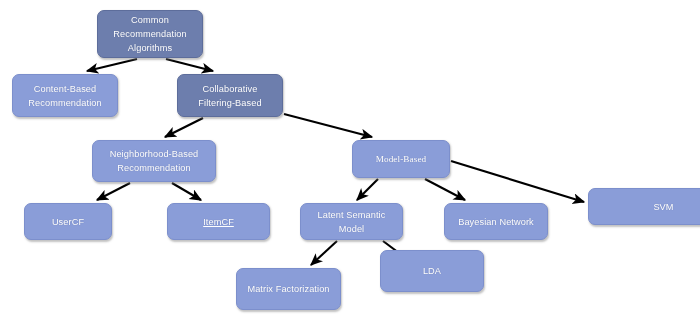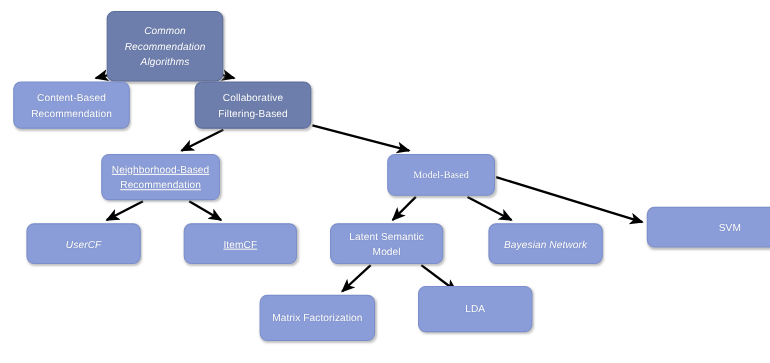--- a/index.html
+++ b/index.html
@@ -79,51 +79,51 @@
         <line x1="172" y1="183" x2="201" y2="200" stroke="#000000" stroke-width="2.1" marker-end="url(#arrowhead)"></line>
         <line x1="378" y1="179" x2="357" y2="200" stroke="#000000" stroke-width="2.1" marker-end="url(#arrowhead)"></line>
         <line x1="425" y1="179" x2="465" y2="200" stroke="#000000" stroke-width="2.1" marker-end="url(#arrowhead)"></line>
         <line x1="451" y1="161" x2="584" y2="202" stroke="#000000" stroke-width="2.1" marker-end="url(#arrowhead)"></line>
         <line x1="337" y1="241" x2="311" y2="265" stroke="#000000" stroke-width="2.1" marker-end="url(#arrowhead)"></line>
         <line x1="383" y1="241" x2="415" y2="265" stroke="#000000" stroke-width="2.1" marker-end="url(#arrowhead)"></line>
       </g>
   </svg>
 
   <div id="nodes-group">
-      <div class="node dark" style="left: 97px; top: 10px; width: 106px; height: 64px; font-style: italic;">
+      <div class="node dark" style="left: 97px; top: 10px; width: 106px; height: 48px;">
         <span class="node-label">Common Recommendation Algorithms</span>
       </div>
       <div class="node light" style="left: 12px; top: 74px; width: 106px; height: 43px;">
         <span class="node-label">Content-Based Recommendation</span>
       </div>
       <div class="node dark" style="left: 177px; top: 74px; width: 106px; height: 43px; text-align: center;">
         <span class="node-label">Collaborative Filtering-Based</span>
       </div>
-      <div class="node light" style="left: 92px; top: 140px; width: 108px; height: 42px; text-decoration: underline;">
+      <div class="node light" style="left: 92px; top: 140px; width: 124px; height: 42px;">
         <span class="node-label">Neighborhood-Based Recommendation</span>
       </div>
       <div class="node light" style="left: 352px; top: 140px; width: 98px; height: 38px; font-family: Liberation Serif, serif;">
         <span class="node-label">Model-Based</span>
       </div>
-      <div class="node light" style="left: 24px; top: 203px; width: 104px; height: 37px; font-style: italic;">
+      <div class="node light" style="left: 24px; top: 203px; width: 88px; height: 37px;">
         <span class="node-label">UserCF</span>
       </div>
       <div class="node light" style="left: 167px; top: 203px; width: 103px; height: 37px; text-decoration: underline;">
         <span class="node-label">ItemCF</span>
       </div>
       <div class="node light" style="left: 300px; top: 203px; width: 103px; height: 37px;">
         <span class="node-label">Latent Semantic Model</span>
       </div>
-      <div class="node light" style="left: 444px; top: 203px; width: 104px; height: 37px; font-style: italic;">
+      <div class="node light" style="left: 444px; top: 203px; width: 104px; height: 37px;">
         <span class="node-label">Bayesian Network</span>
       </div>
       <div class="node light" style="left: 588px; top: 188px; width: 124px; height: 37px; padding-left: 32px;">
         <span class="node-label">SVM</span>
       </div>
       <div class="node light" style="left: 236px; top: 268px; width: 105px; height: 42px; justify-content: center;">
         <span class="node-label">Matrix Factorization</span>
       </div>
-      <div class="node light" style="left: 380px; top: 260px; width: 104px; height: 42px;">
+      <div class="node light" style="left: 380px; top: 250px; width: 104px; height: 42px;">
         <span class="node-label">LDA</span>
       </div>
     </div>
 
 </div>
 
 </body></html>

